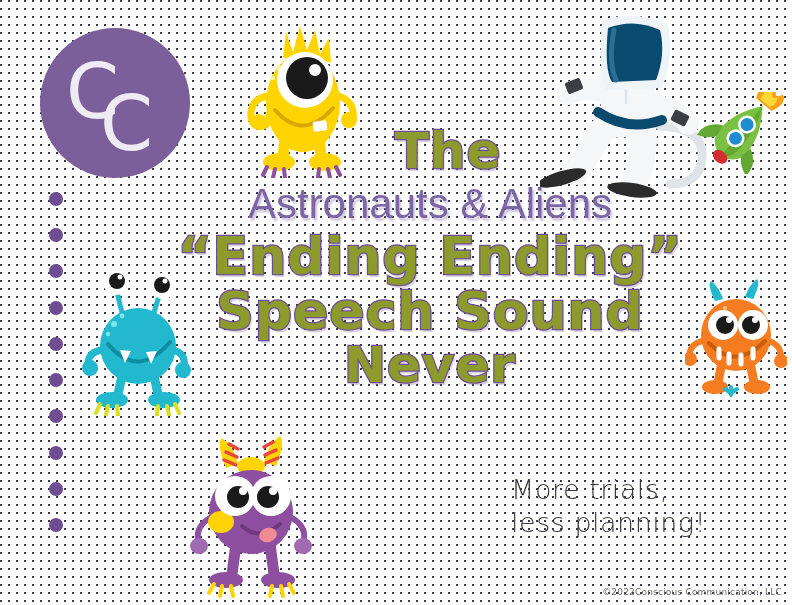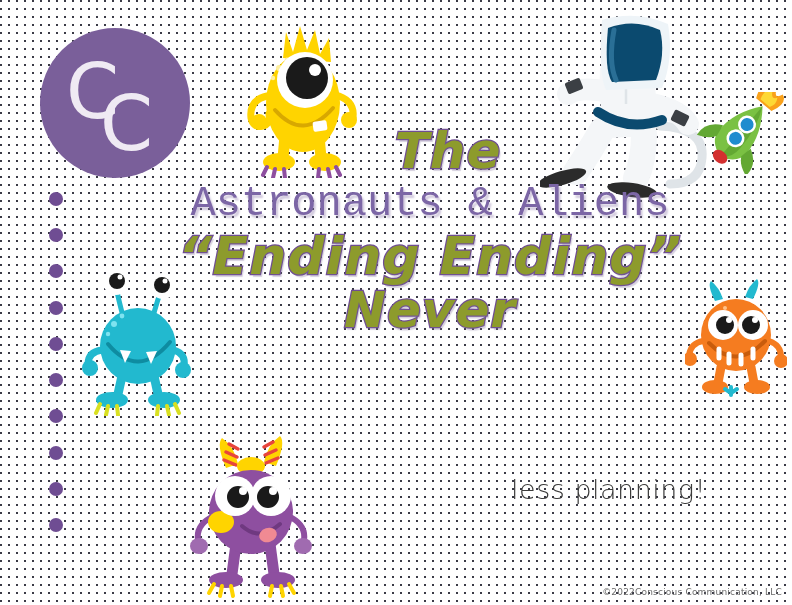--- a/index.html
+++ b/index.html
@@ -73,24 +73,23 @@
     white-space: nowrap;
   }
   .bubble {
     font-family: "DejaVu Sans", sans-serif;
     font-weight: bold;
     color: #8d9b2c;
     -webkit-text-stroke: 2.5px #6f4d93;
     paint-order: stroke fill;
     text-shadow: 2px 3px 1px rgba(120,100,150,0.30);
     letter-spacing: 1px;
-    font-style: italic;
   }
   .thin-purple {
-    font-family: Liberation Mono, monospace;
+    font-family: Liberation Sans, sans-serif;
     font-weight: normal;
     color: #7c66a6;
     letter-spacing: 0px;
     text-shadow: 2px 3px 2px rgba(140,120,170,0.40);
   }
   #line-the       { font-size: 50px; margin-left: 36px; }
   #line-astro     { font-size: 42px; margin-top: 6px; }
   #line-never     { font-size: 52px; margin-top: 4px; }
   #line-game      { font-size: 50px; margin-top: 2px; }
   #line-speech    { font-size: 52px; margin-top: 2px; }
@@ -331,22 +330,24 @@
 
       <path d="M54 92 Q72 108 92 90" fill="none" stroke="#6f3980" stroke-width="4" stroke-linecap="round"></path>
       <ellipse cx="80" cy="101" rx="9" ry="7" fill="#f08a93" transform="rotate(-18 80 101)"></ellipse>
     </g>
   </svg>
 
   <div id="title-block">
     <div class="t-line bubble" id="line-the">The</div>
     <div class="t-line thin-purple" id="line-astro">Astronauts &amp; Aliens</div>
     <div class="t-line bubble" id="line-never">“Ending Ending”</div>
+    <div class="t-line bubble" id="line-speech">Speech Sound</div>
     <div class="t-line bubble" id="line-trials">Never</div>
   </div>
 
   <div id="tagline">
+    <div>More trials,</div>
     <div>less planning!</div>
   </div>
 
   <div id="copyright">©2022Conscious Communication, LLC</div>
 
 </div>
 
 </body></html>

